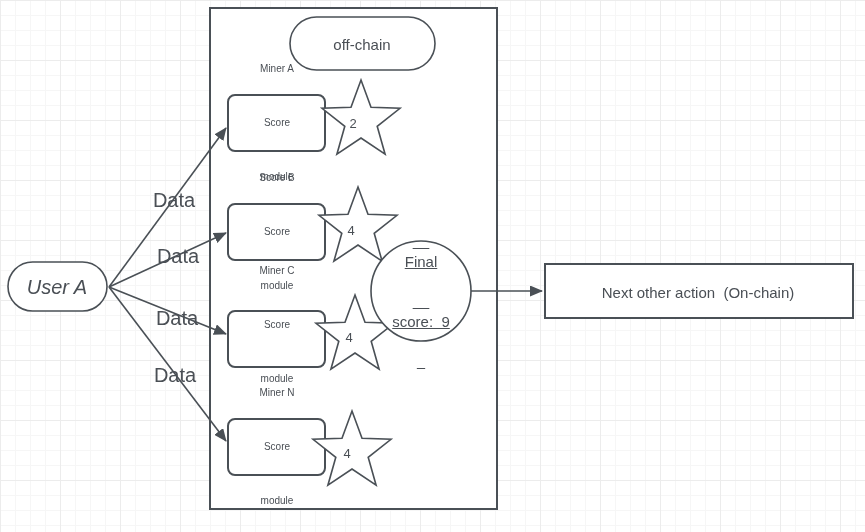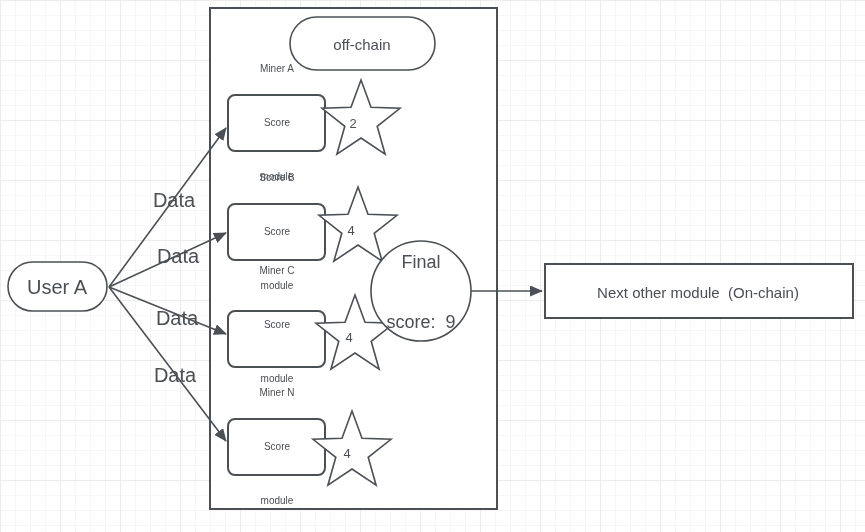--- a/index.html
+++ b/index.html
@@ -23,21 +23,21 @@
   .sw15{stroke-width:1.6;}
   .edge{stroke:#4a5056;stroke-width:1.6;fill:none;}
   .lbl{
     position:absolute;transform:translate(-50%,-50%);
     color:#4a4f55;white-space:pre;text-align:center;z-index:2;
   }
   .f14{font-size:20px;}
   .f15{font-size:15px;}
   .f13{font-size:13px;}
   .miner-lbl{line-height:18px;font-size:10px;}
-  .final-lbl{line-height:20px;font-size:18px;}
+  .final-lbl{line-height:20px;font-size:15px;text-decoration:underline;}
 </style>
 </head>
 <body>
 
 <div class="stage">
 
   <svg class="layer" width="865" height="532">
     <defs>
       <marker id="ah" markerUnits="userSpaceOnUse" markerWidth="13" markerHeight="11" refX="12" refY="5.5" orient="auto">
         <path d="M0,0 L13,5.5 L0,11 Z" fill="#4a5056"></path>
@@ -67,21 +67,21 @@
     <polygon class="shape sw15 star" points="355.0,295.0 365.0,322.2 394.0,323.3 371.2,341.3 379.1,369.2 355.0,353.0 330.9,369.2 338.8,341.3 316.0,323.3 345.0,322.2"></polygon>
     <polygon class="shape sw15 star" points="352.0,411.0 362.0,438.2 391.0,439.3 368.2,457.3 376.1,485.2 352.0,469.0 327.9,485.2 335.8,457.3 313.0,439.3 342.0,438.2"></polygon>
 
     <circle class="shape sw15" cx="421" cy="291" r="50"></circle>
 
     <rect class="shape sw2" x="545" y="264" width="308" height="54"></rect>
   </svg>
 
   <div class="lbl f15" style="left:362px;top:44px;">off-chain</div>
 
-  <div class="lbl f14" style="left:57px;top:287px;">User A</div>
+  <div class="lbl f14" style="left:57px;top:287px;font-style:italic;">User A</div>
 
   <div class="lbl f14" style="left:174px;top:200px;">Data</div>
   <div class="lbl f14" style="left:178px;top:256px;">Data</div>
   <div class="lbl f14" style="left:177px;top:318px;">Data</div>
   <div class="lbl f14" style="left:175px;top:375px;">Data</div>
 
   <div class="lbl miner-lbl" style="left:277px;top:123px;">
     <div>Miner A</div>
     <div>Score</div>
     <div>module</div>
@@ -105,14 +105,14 @@
   <div class="lbl f13" style="left:353px;top:123px;">2</div>
   <div class="lbl f13" style="left:351px;top:230px;">4</div>
   <div class="lbl f13" style="left:349px;top:337px;">4</div>
   <div class="lbl f13" style="left:347px;top:453px;">4</div>
 
   <div class="lbl final-lbl" style="left:421px;top:292px;">
     <div>Final</div>
     <div>score:  9</div>
   </div>
 
-  <div class="lbl f15" style="left:698px;top:292px;">Next other module  (On-chain)</div>
+  <div class="lbl f15" style="left:698px;top:292px;">Next other action  (On-chain)</div>
 </div>
 
 </body></html>

